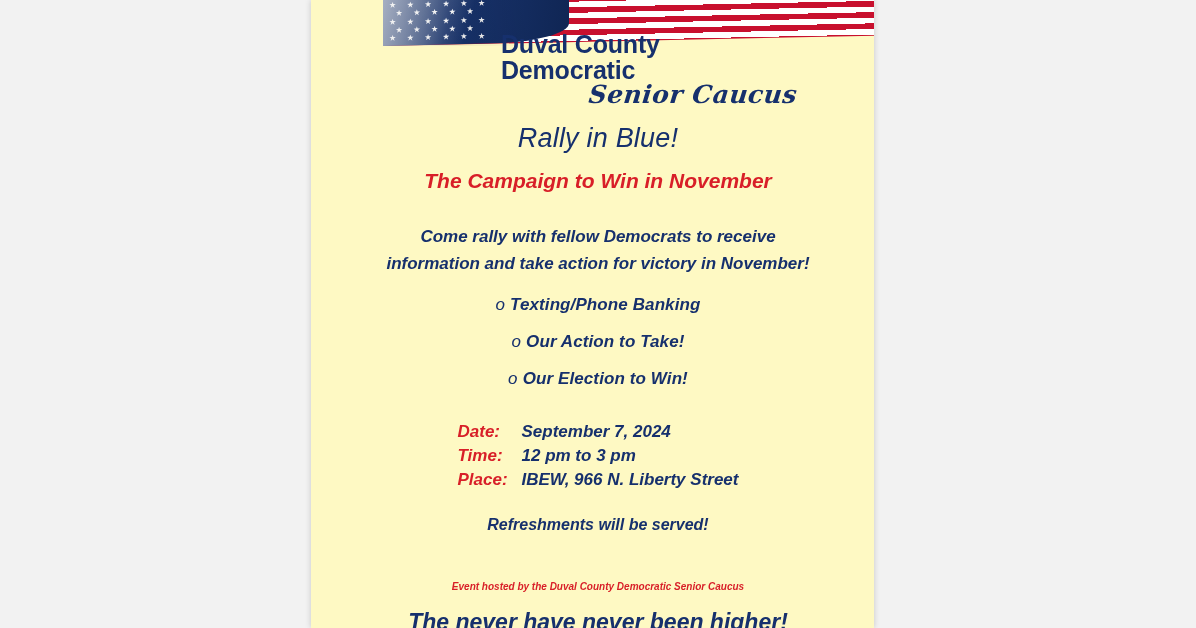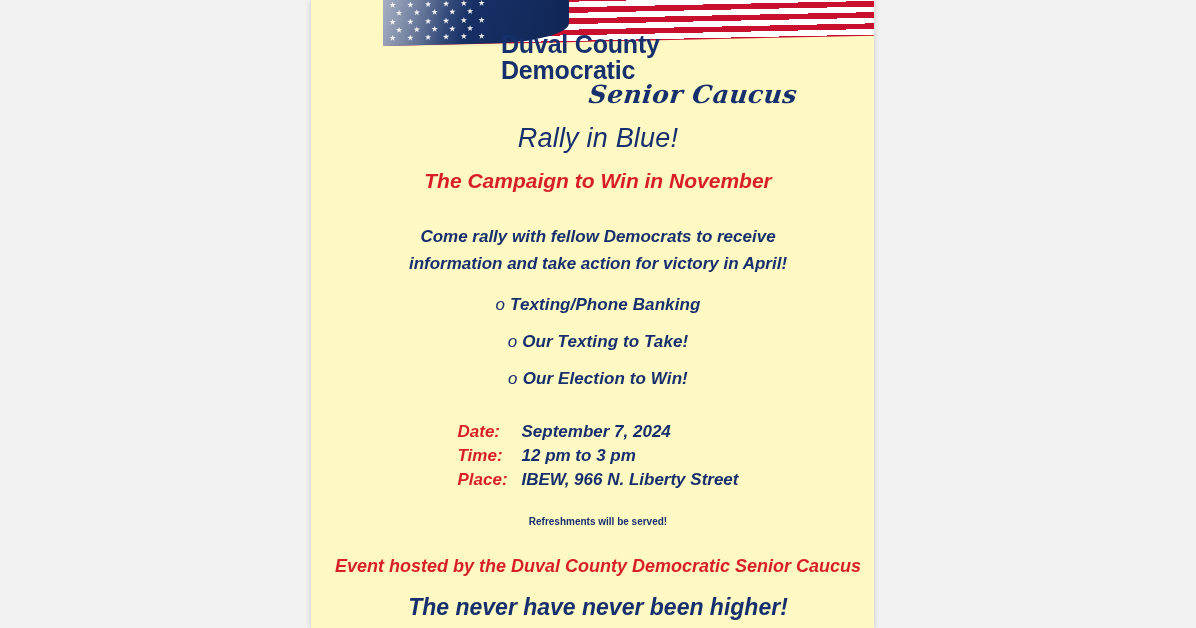--- a/index.html
+++ b/index.html
@@ -185,27 +185,28 @@
     color: #d81f28;
   }
   .detail-value {
     font-size: 17px;
     font-weight: bold;
     font-style: italic;
     color: #16306d;
   }
   .refreshments {
     margin-top: 22px;
+    font-size: 16px;
+    font-weight: bold;
+    font-style: italic;
+    color: #16306d;
+  }
+  .hosted {
+    margin-top: 47px;
     font-size: 10px;
-    font-weight: bold;
-    color: #16306d;
-  }
-  .hosted {
-    margin-top: 29px;
-    font-size: 18px;
     font-weight: bold;
     font-style: italic;
     color: #d81f28;
   }
   .stakes {
     margin-top: 17px;
     font-size: 23px;
     font-weight: bold;
     font-style: italic;
     color: #16306d;
@@ -237,29 +238,29 @@
       </div>
       <div class="org-sub">Senior Caucus</div>
     </div>
 
     <div class="flyer-body">
       <div class="title">Rally in Blue!</div>
       <div class="subtitle">The Campaign to Win in November</div>
 
       <div class="intro">
         <div>Come rally with fellow Democrats to receive</div>
-        <div>information and take action for victory in April!</div>
+        <div>information and take action for victory in November!</div>
       </div>
 
       <div class="bullets">
         <div class="bullet">
           <span class="dot">o</span><span>Texting/Phone Banking</span>
         </div>
         <div class="bullet">
-          <span class="dot">o</span><span>Our Texting to Take!</span>
+          <span class="dot">o</span><span>Our Action to Take!</span>
         </div>
         <div class="bullet">
           <span class="dot">o</span><span>Our Election to Win!</span>
         </div>
       </div>
 
       <div class="details">
         <div class="detail-row">
           <span class="detail-label">Date:</span>
           <span class="detail-value">September 7, 2024</span>

